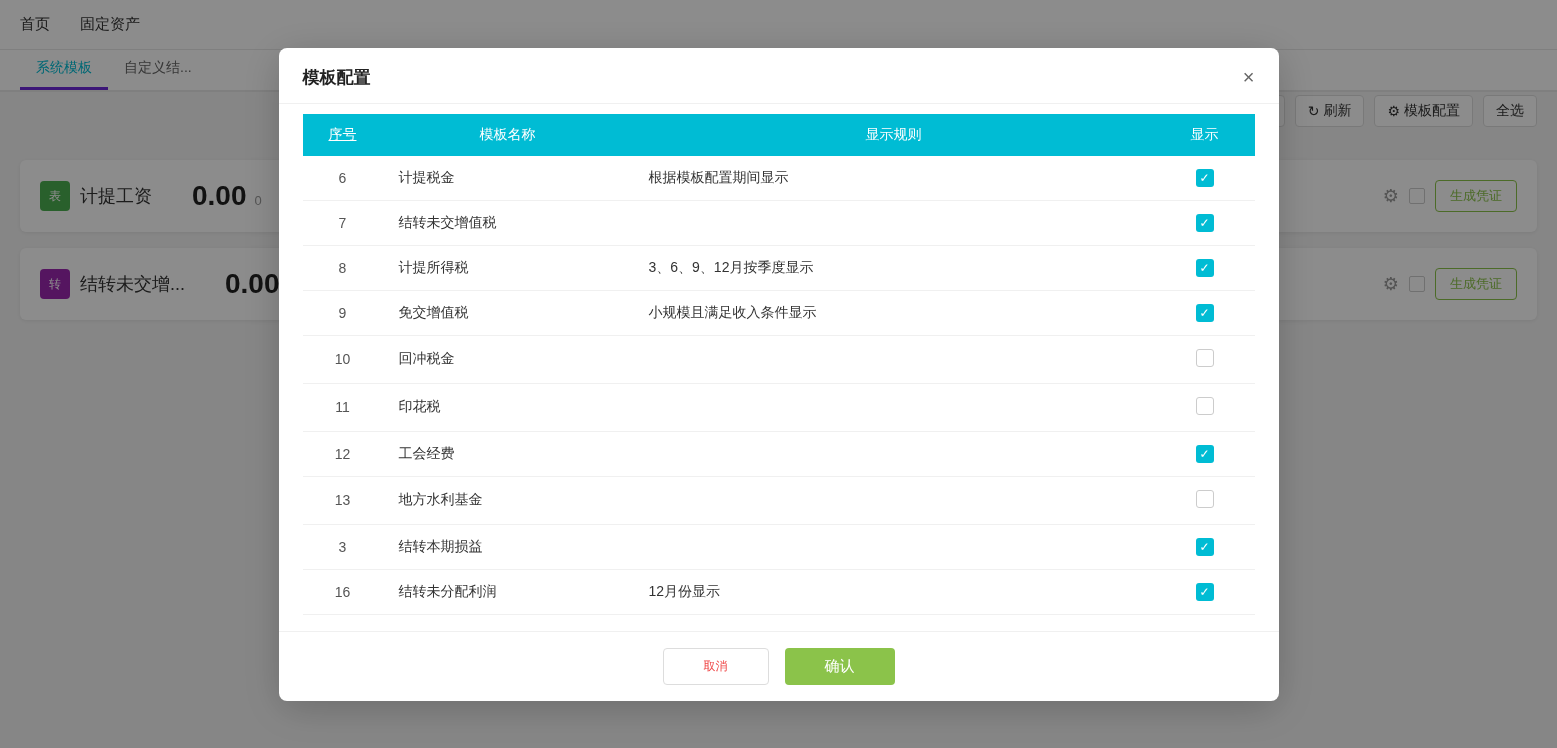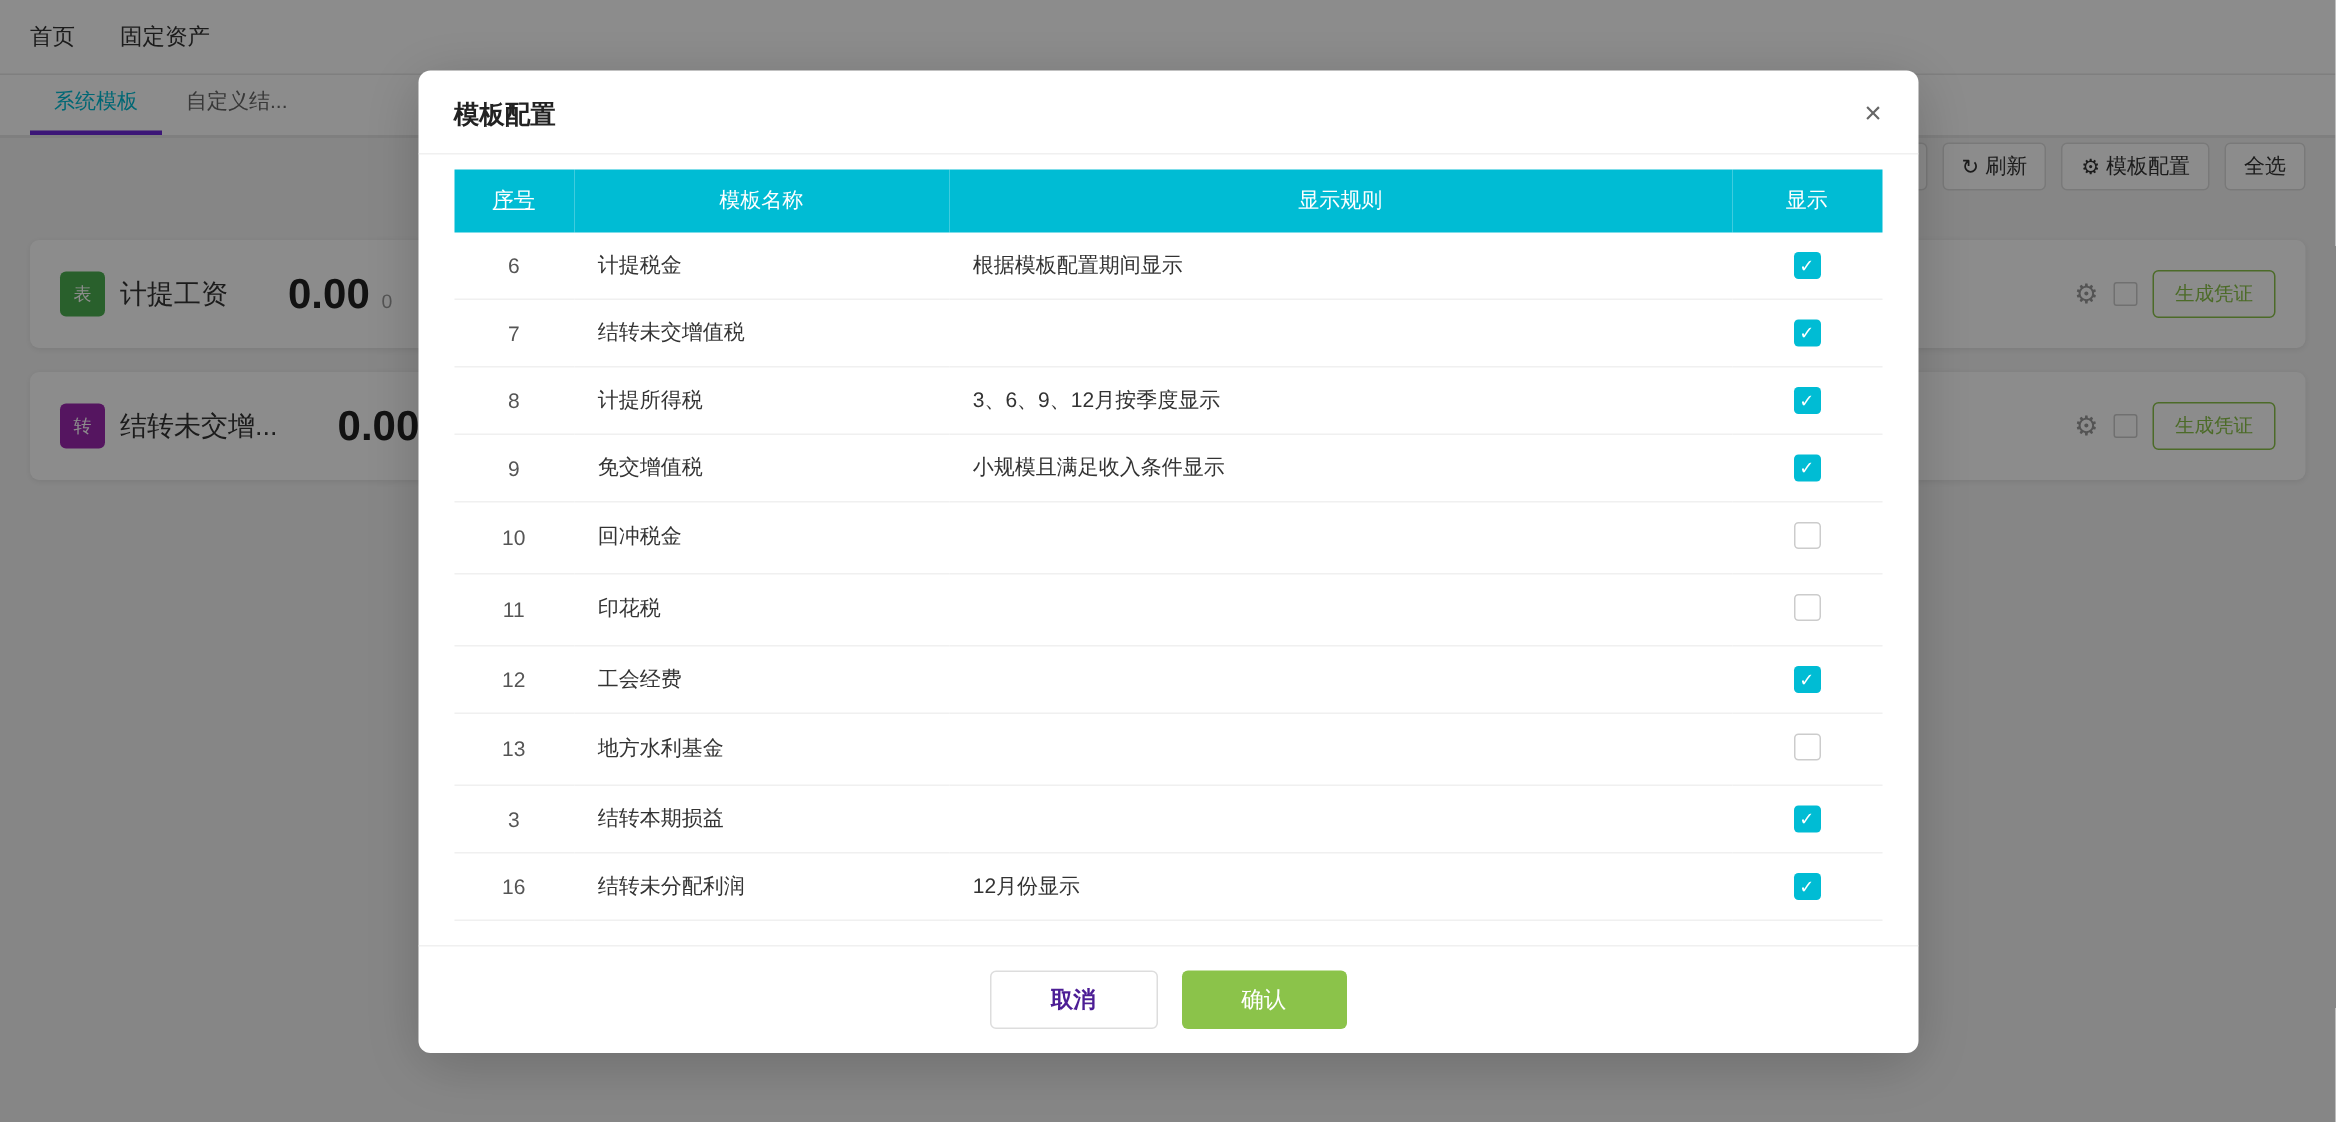--- a/index.html
+++ b/index.html
@@ -253,25 +253,24 @@
       padding: 16px 24px;
       display: flex;
       justify-content: center;
       gap: 16px;
       border-top: 1px solid #f0f0f0;
     }
     .btn-cancel {
       padding: 9px 40px;
       border: 1px solid #ddd;
       background: #fff;
-      color: #4c1d95;
-      border-radius: 4px;
-      cursor: pointer;
-      font-size: 15px;
-      font-weight: bold;
+      color: #ef4444;
+      border-radius: 4px;
+      cursor: pointer;
+      font-size: 12px;
     }
     .btn-confirm {
       padding: 9px 40px;
       border: none;
       background: #8bc34a;
       color: #fff;
       border-radius: 4px;
       cursor: pointer;
       font-size: 15px;
     }

